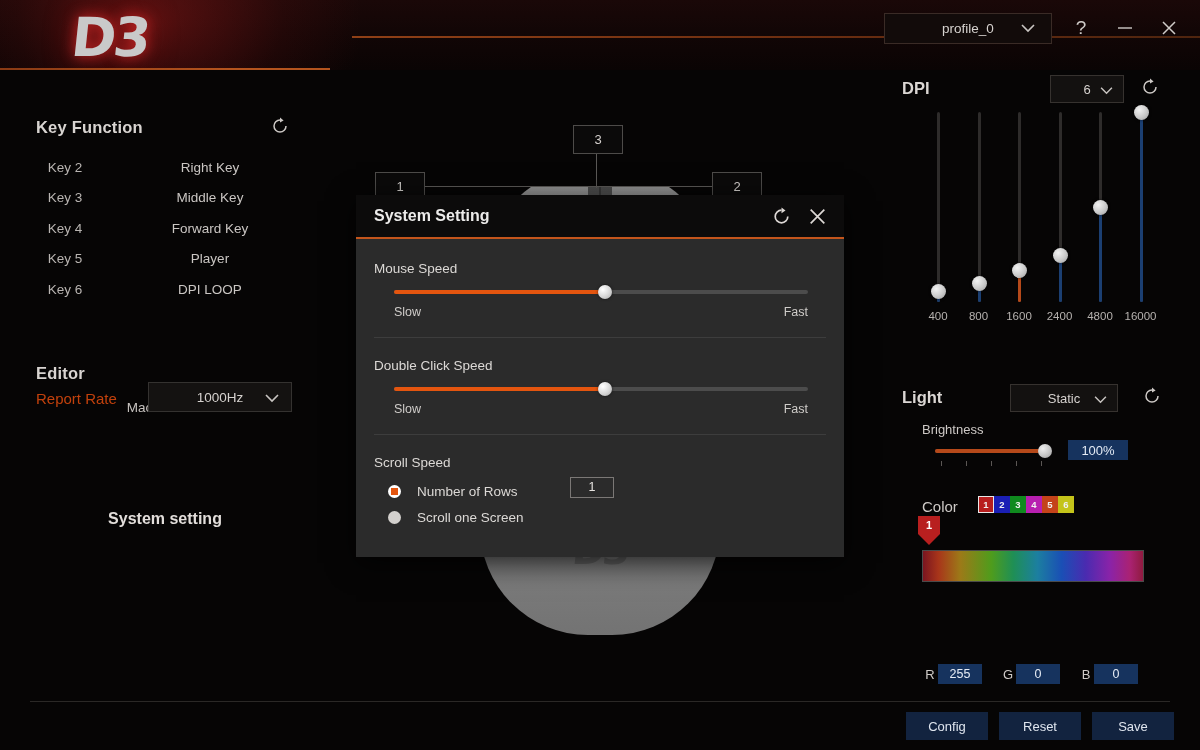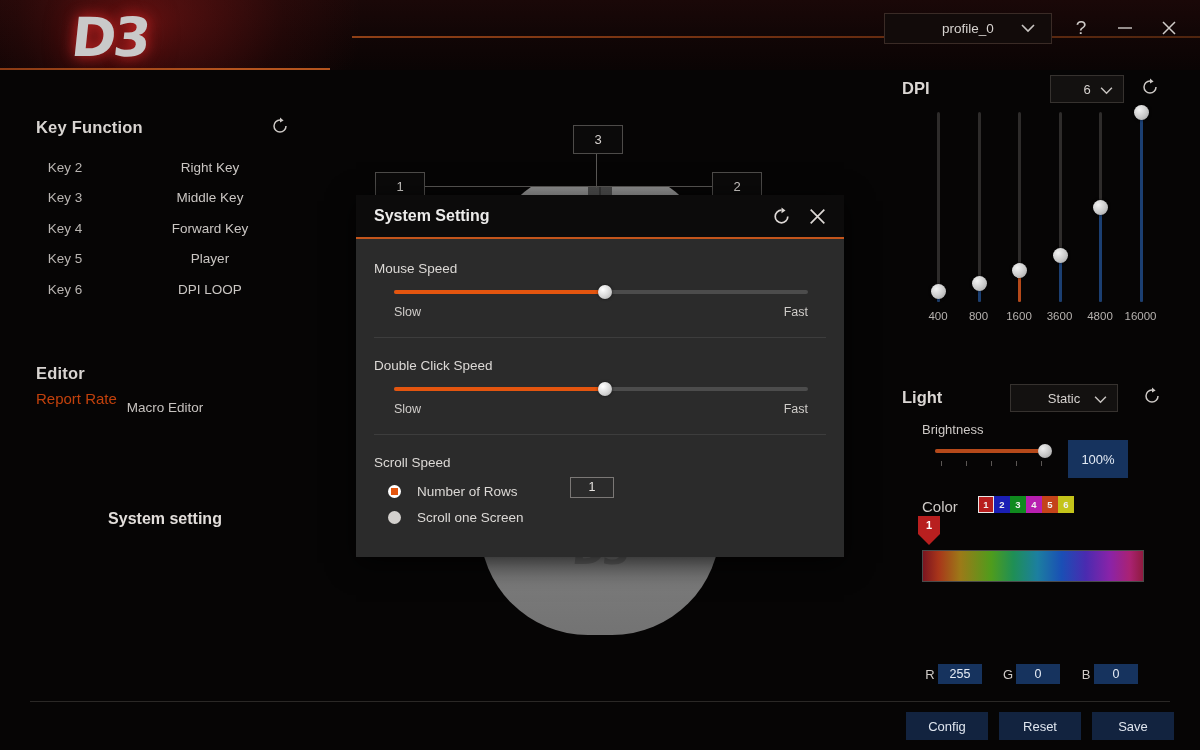--- a/index.html
+++ b/index.html
@@ -217,21 +217,21 @@
   .br-slider { position: absolute; left: 45px; top: 374px; width: 110px; height: 14px; }
   .br-track { position: absolute; left:0; top: 5px; width: 110px; height: 4px; background:#3b3734; border-radius:2px; }
   .br-fill  { position: absolute; left:0; top: 5px; height: 4px; background:#b5491a; border-radius:2px; }
   .br-knob  {
     position: absolute; top: 0; width: 14px; height: 14px; border-radius: 50%;
     background: radial-gradient(circle at 35% 32%, #efefef 0%, #c5c5c5 55%, #979797 100%);
   }
   .br-ticks { position: absolute; left: 45px; top: 391px; width: 110px; height: 6px; }
   .br-tick  { position: absolute; top: 0; width: 1px; height: 5px; background: #5b5754; }
   .br-badge {
-    position: absolute; left: 178px; top: 370px; width: 60px; height: 38px;
+    position: absolute; left: 178px; top: 370px; width: 60px; height: 20px;
     background: #16335e; display: flex; align-items: center; justify-content: center;
     font-size: 13px; color: #e3eaf4;
   }
 
   .color-label { position: absolute; left: 32px; top: 428px; font-size: 15px; color: #cdc9c6; }
   .swatches { position: absolute; left: 88px; top: 426px; display: flex; }
   .swatch {
     width: 16px; height: 17px; display: flex; align-items: center; justify-content: center;
     font-size: 9.5px; color: #f0f0f0; cursor: pointer; font-weight: 700;
   }
@@ -337,20 +337,28 @@
       <div class="kf-row">
         <span class="k">Key 6</span>
         <span class="v">DPI LOOP</span>
       </div>
     </div>
 
     <div class="side-h" style="left:36px; top:294px;">Editor</div>
     <div class="macro-editor">Macro Editor</div>
 
     <div class="rr-label">Report Rate</div>
+    <div class="rr-select">
+      <span>1000Hz</span>
+      <span class="chev">
+        <svg width="14" height="10" viewBox="0 0 14 10">
+            <path d="M1 2 L7 8 L13 2" stroke="#c9c5c2" stroke-width="1.6" fill="none"></path>
+          </svg>
+      </span>
+    </div>
 
     <div class="sys-setting">System setting</div>
   </div>
 
   <div class="stage">
     <div class="mouse-body"></div>
     <div class="mouse-wheel"></div>
     <div class="mouse-split"></div>
     <div class="mouse-logo">D3</div>
     <div class="mouse-top-cover"></div>
@@ -452,21 +460,21 @@
         <div class="dpi-col" style="left: 109px;">
           <div class="dpi-track"></div>
           <div class="dpi-fill" style="height: 32.3px; top: 157.7px; background: rgb(181, 73, 26);"></div>
           <div class="dpi-knob" style="top: 150.7px;"></div>
           <div class="dpi-val">1600</div>
         </div>
         <div class="dpi-col" style="left: 149.5px;">
           <div class="dpi-track"></div>
           <div class="dpi-fill" style="height: 47.5px; top: 142.5px; background: rgb(27, 63, 114);"></div>
           <div class="dpi-knob" style="top: 135.5px;"></div>
-          <div class="dpi-val">3600</div>
+          <div class="dpi-val">2400</div>
         </div>
         <div class="dpi-col" style="left: 190px;">
           <div class="dpi-track"></div>
           <div class="dpi-fill" style="height: 95px; top: 95px; background: rgb(27, 63, 114);"></div>
           <div class="dpi-knob" style="top: 88px;"></div>
           <div class="dpi-val">4800</div>
         </div>
         <div class="dpi-col" style="left: 230.5px;">
           <div class="dpi-track"></div>
           <div class="dpi-fill" style="height: 190px; top: 0px; background: rgb(27, 63, 114);"></div>

